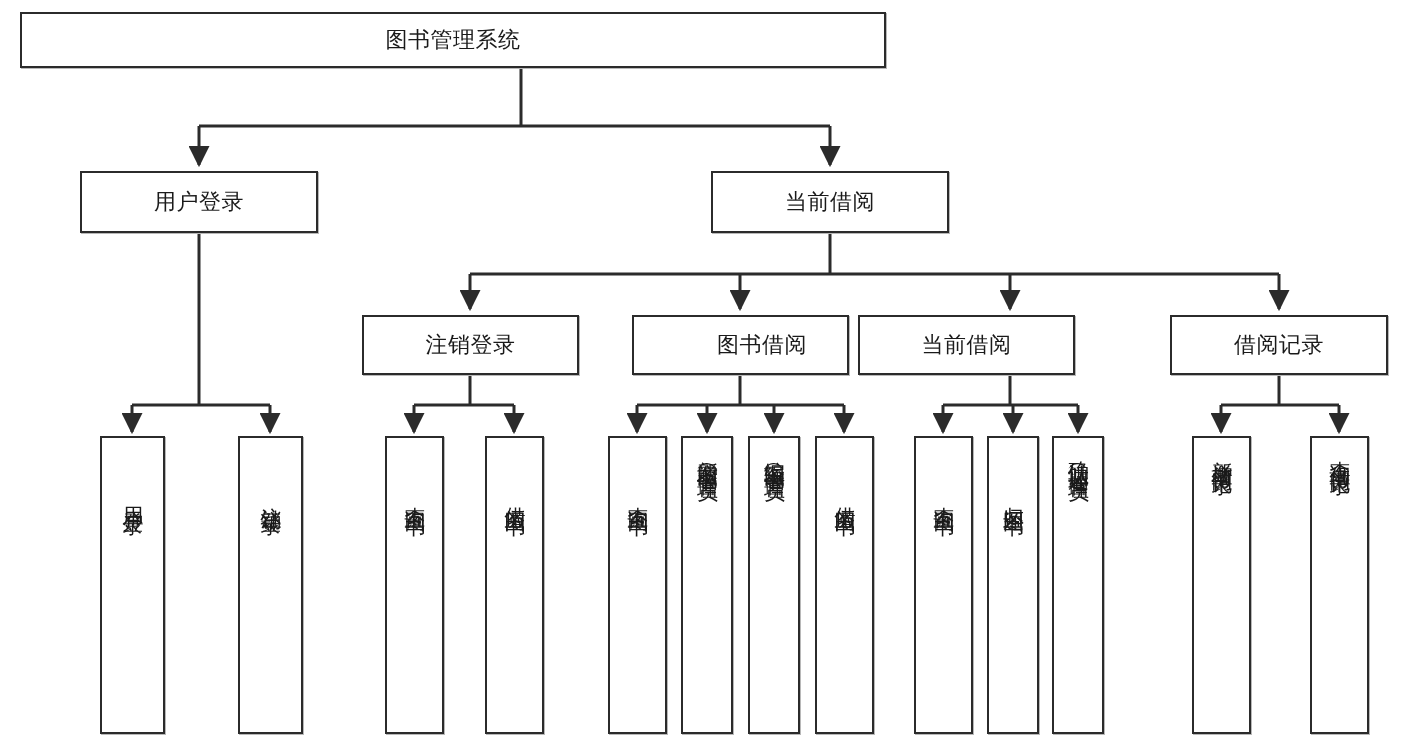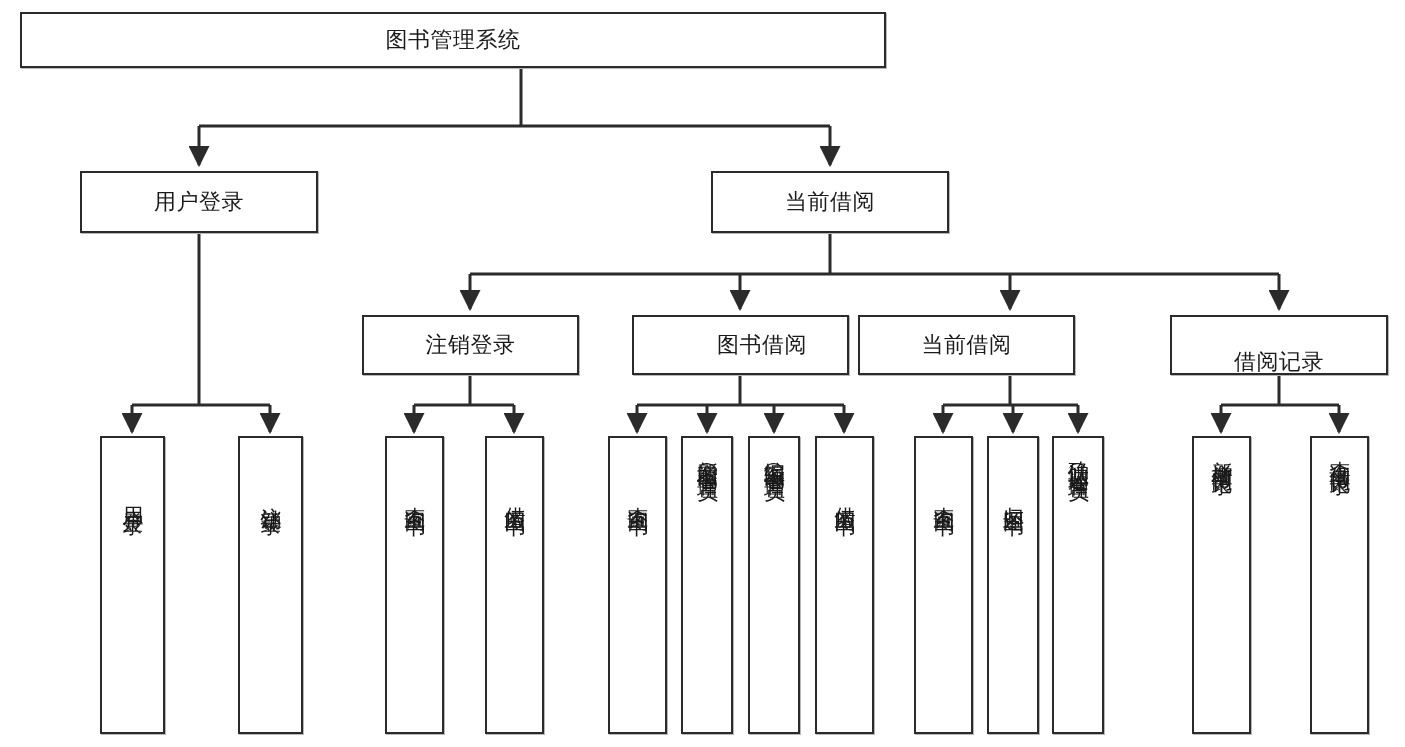--- a/index.html
+++ b/index.html
@@ -140,21 +140,21 @@
       </div>
       <div class="node horizontal" style="left: 362px; top: 315px; width: 217px; height: 60px;">
         <span class="node-label">注销登录</span>
       </div>
       <div class="node horizontal" style="left: 632px; top: 315px; width: 217px; height: 60px; padding-left: 43px;">
         <span class="node-label">图书借阅</span>
       </div>
       <div class="node horizontal" style="left: 858px; top: 315px; width: 217px; height: 60px;">
         <span class="node-label">当前借阅</span>
       </div>
-      <div class="node horizontal" style="left: 1170px; top: 315px; width: 218px; height: 60px; align-items: flex-end;">
+      <div class="node horizontal" style="left: 1170px; top: 315px; width: 218px; height: 60px;">
         <span class="node-label">借阅记录</span>
       </div>
       <div class="node vertical mid" style="left: 100px; top: 436px; width: 65px; height: 298px;">
         <span class="node-label">用户登录</span>
       </div>
       <div class="node vertical mid" style="left: 238px; top: 436px; width: 65px; height: 298px;">
         <span class="node-label">注销登录</span>
       </div>
       <div class="node vertical mid" style="left: 385px; top: 436px; width: 59px; height: 298px;">
         <span class="node-label">查询图书</span>

